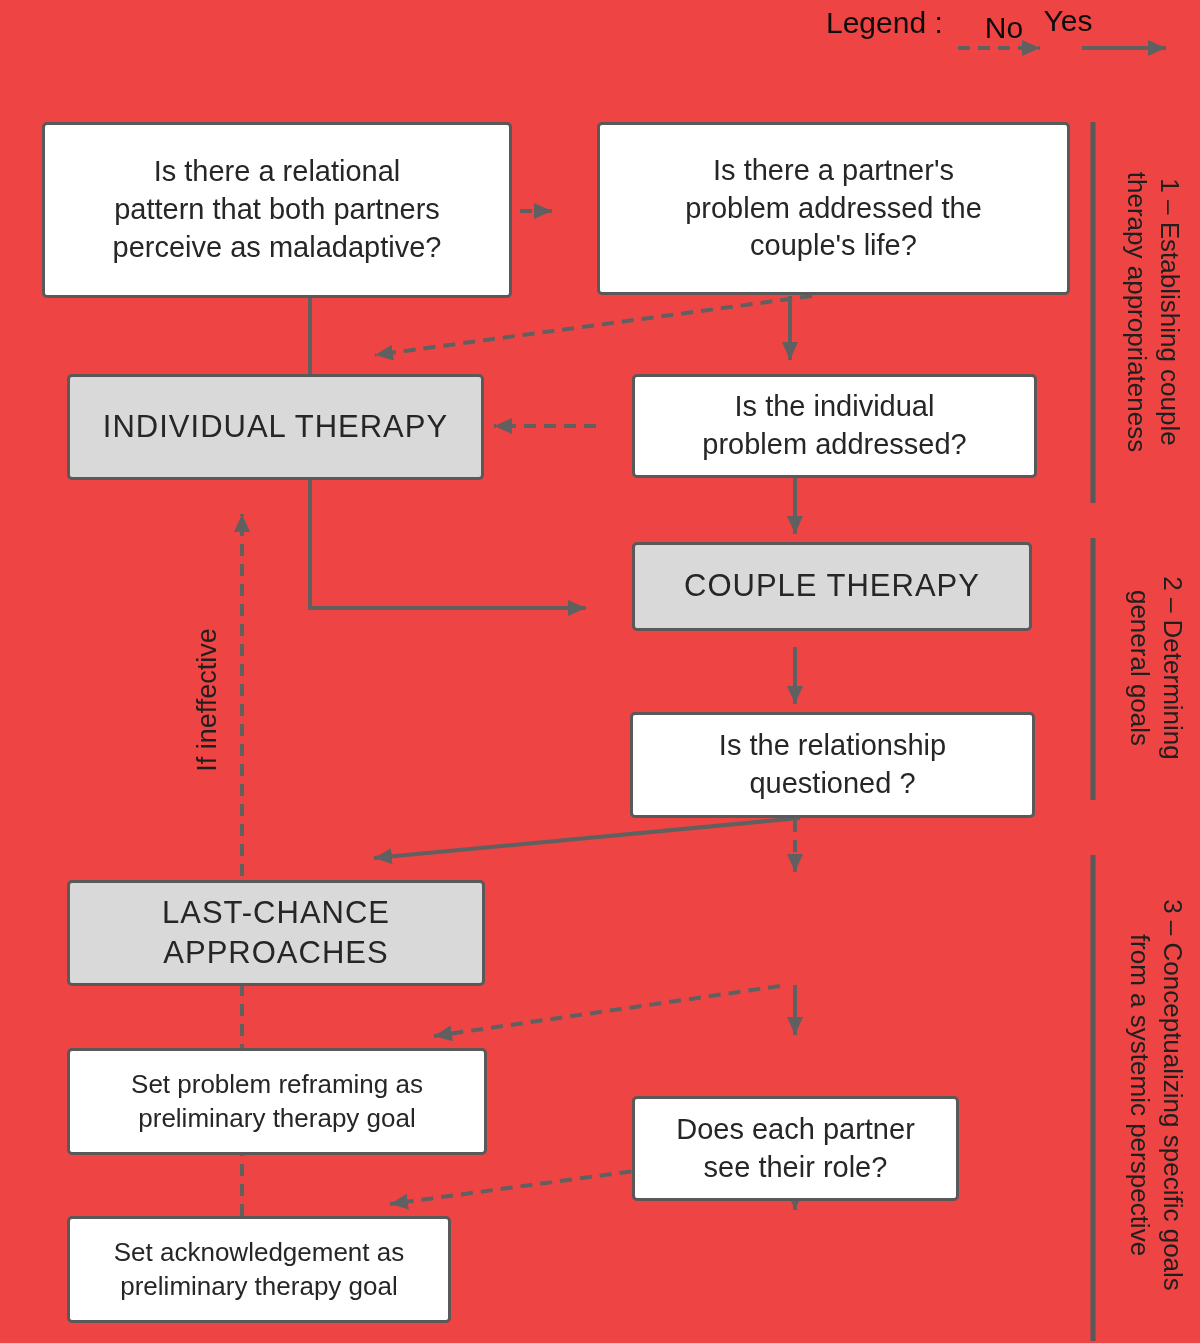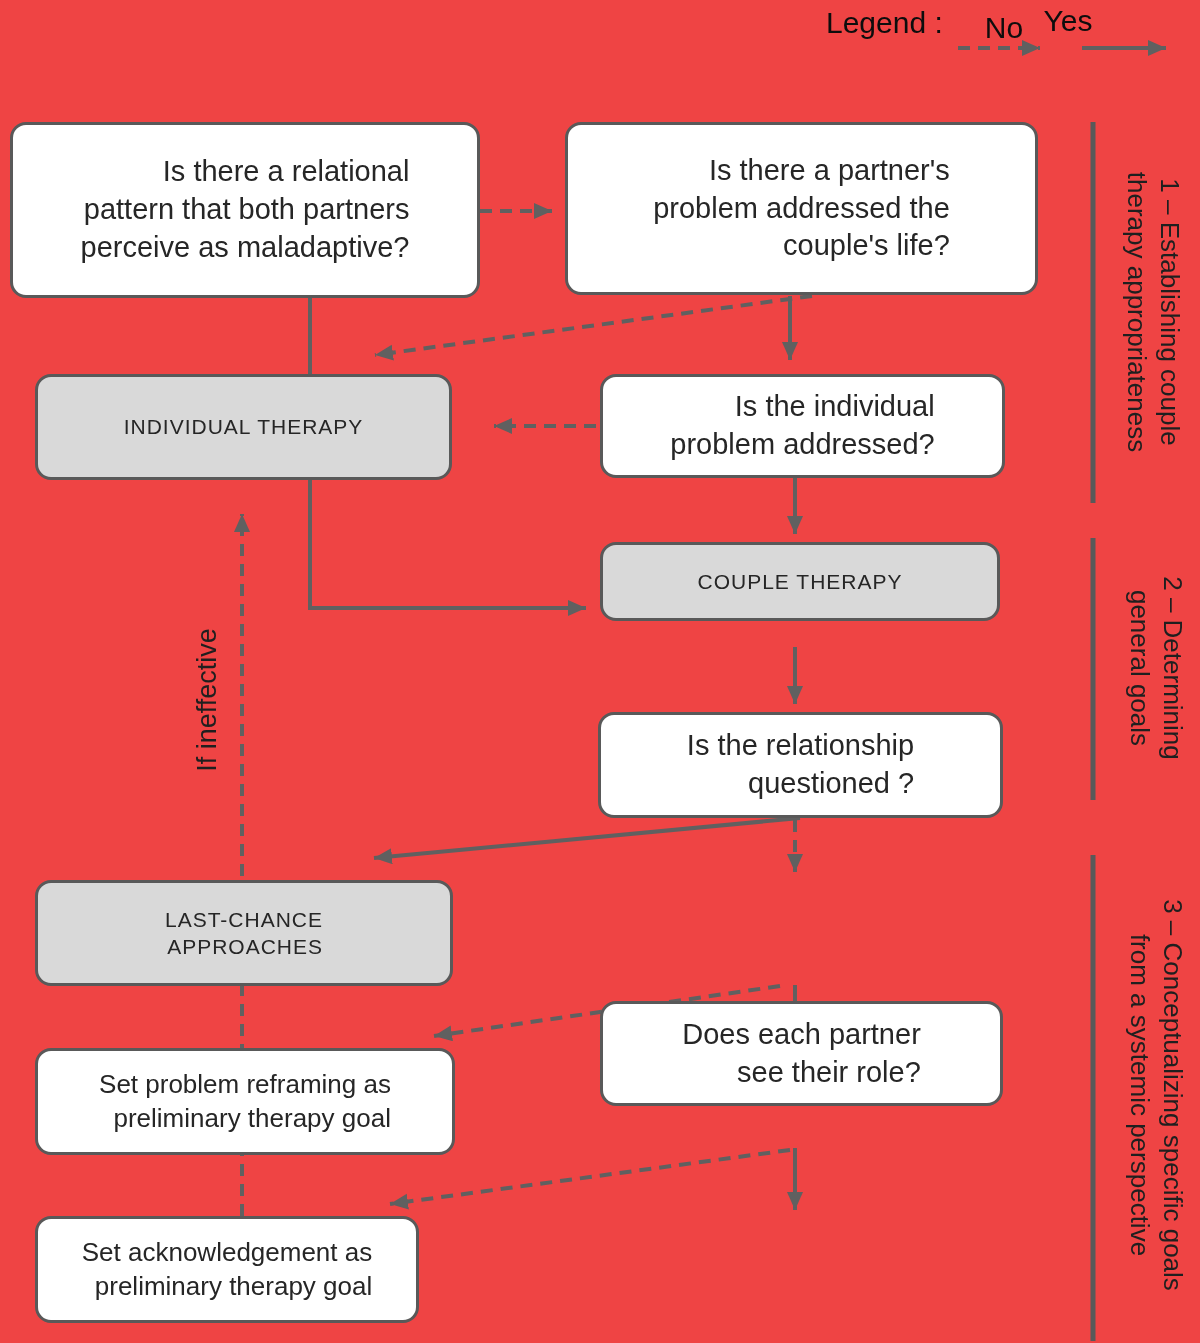--- a/index.html
+++ b/index.html
@@ -9,28 +9,28 @@
     --line:#606060; --box-border:#595959; --box-fill-gray:#d9d9d9;
     --box-fill-white:#ffffff; --text:#262626; --legend-text:#0d0d0d;
   }
   svg.edges { position:absolute; left:0; top:0; z-index:0; }
   .edge-solid { stroke:var(--line); stroke-width:4; fill:none; }
   .edge-dashed { stroke:var(--line); stroke-width:4; fill:none; stroke-dasharray:12 8; }
   .divider { stroke:var(--box-border); stroke-width:5; }
   .arrowhead { fill:var(--line); }
   .node {
     position:absolute; box-sizing:border-box; z-index:1;
-    border:3px solid var(--box-border); border-radius:16px;
+    border:3px solid var(--box-border); border-radius:5px;
     background:var(--box-fill-white); color:var(--text);
     display:flex; align-items:center; justify-content:center;
-    text-align:right; white-space:pre-wrap; line-height:1.3;
+    text-align:center; white-space:pre-wrap; line-height:1.3;margin-left:32px;
   }
   .node.gray { background:var(--box-fill-gray); }
   .f29 { font-size:29px; }
-  .f31 { font-size:21px; letter-spacing:1px; }
+  .f31 { font-size:31px; letter-spacing:1px; }
   .f26 { font-size:26px; }
   .rot-label {
     position:absolute; z-index:2; text-align:center; color:#1f1f1f;
     white-space:pre-wrap; line-height:1.28; font-size:26px;
   }
   .rot-cw  { transform:rotate(90deg); }
   .rot-ccw { transform:rotate(-90deg); }
   .legend-text { position:absolute; z-index:2; font-size:30px; color:var(--legend-text); }
   .t-center { text-align:center; }
 </style>
@@ -92,33 +92,33 @@
 
   <div class="node f29" style="left:565px; top:122px; width:473px; height:173px;">Is there a partner's
 problem addressed the
 couple's life?</div>
 
   <div class="node gray f31" style="left:35px; top:374px; width:417px; height:106px;">INDIVIDUAL THERAPY</div>
 
   <div class="node f29" style="left:600px; top:374px; width:405px; height:104px;">Is the individual
 problem addressed?</div>
 
-  <div class="node gray f31" style="left:600px; top:542px; width:400px; height:79px;">COUPLE THERAPY</div>
+  <div class="node gray f31" style="left:600px; top:542px; width:400px; height:89px;">COUPLE THERAPY</div>
 
   <div class="node gray f31" style="left:35px; top:880px; width:418px; height:106px;">LAST-CHANCE
 APPROACHES</div>
 
   <div class="node f29" style="left:598px; top:712px; width:405px; height:106px;">Is the relationship
 questioned ?</div>
 
 
   <div class="node f26" style="left:35px; top:1048px; width:420px; height:107px;">Set problem reframing as
 preliminary therapy goal</div>
 
-  <div class="node f29" style="left:600px; top:1001px; width:403px; height:105px;">Does each partner
+  <div class="node f29" style="left:600px; top:1096px; width:327px; height:105px;">Does each partner
 see their role?</div>
 
   <div class="node f26" style="left:35px; top:1216px; width:384px; height:107px;">Set acknowledgement as
 preliminary therapy goal</div>
 
 
   <div class="rot-label rot-ccw" style="left:57px; top:683px; width:300px; height:34px; font-size:27px;">If ineffective</div>
 
   <div class="rot-label rot-cw" style="left:957px; top:278px; width:390px; height:68px;">1 – Establishing couple
 therapy appropriateness</div>

